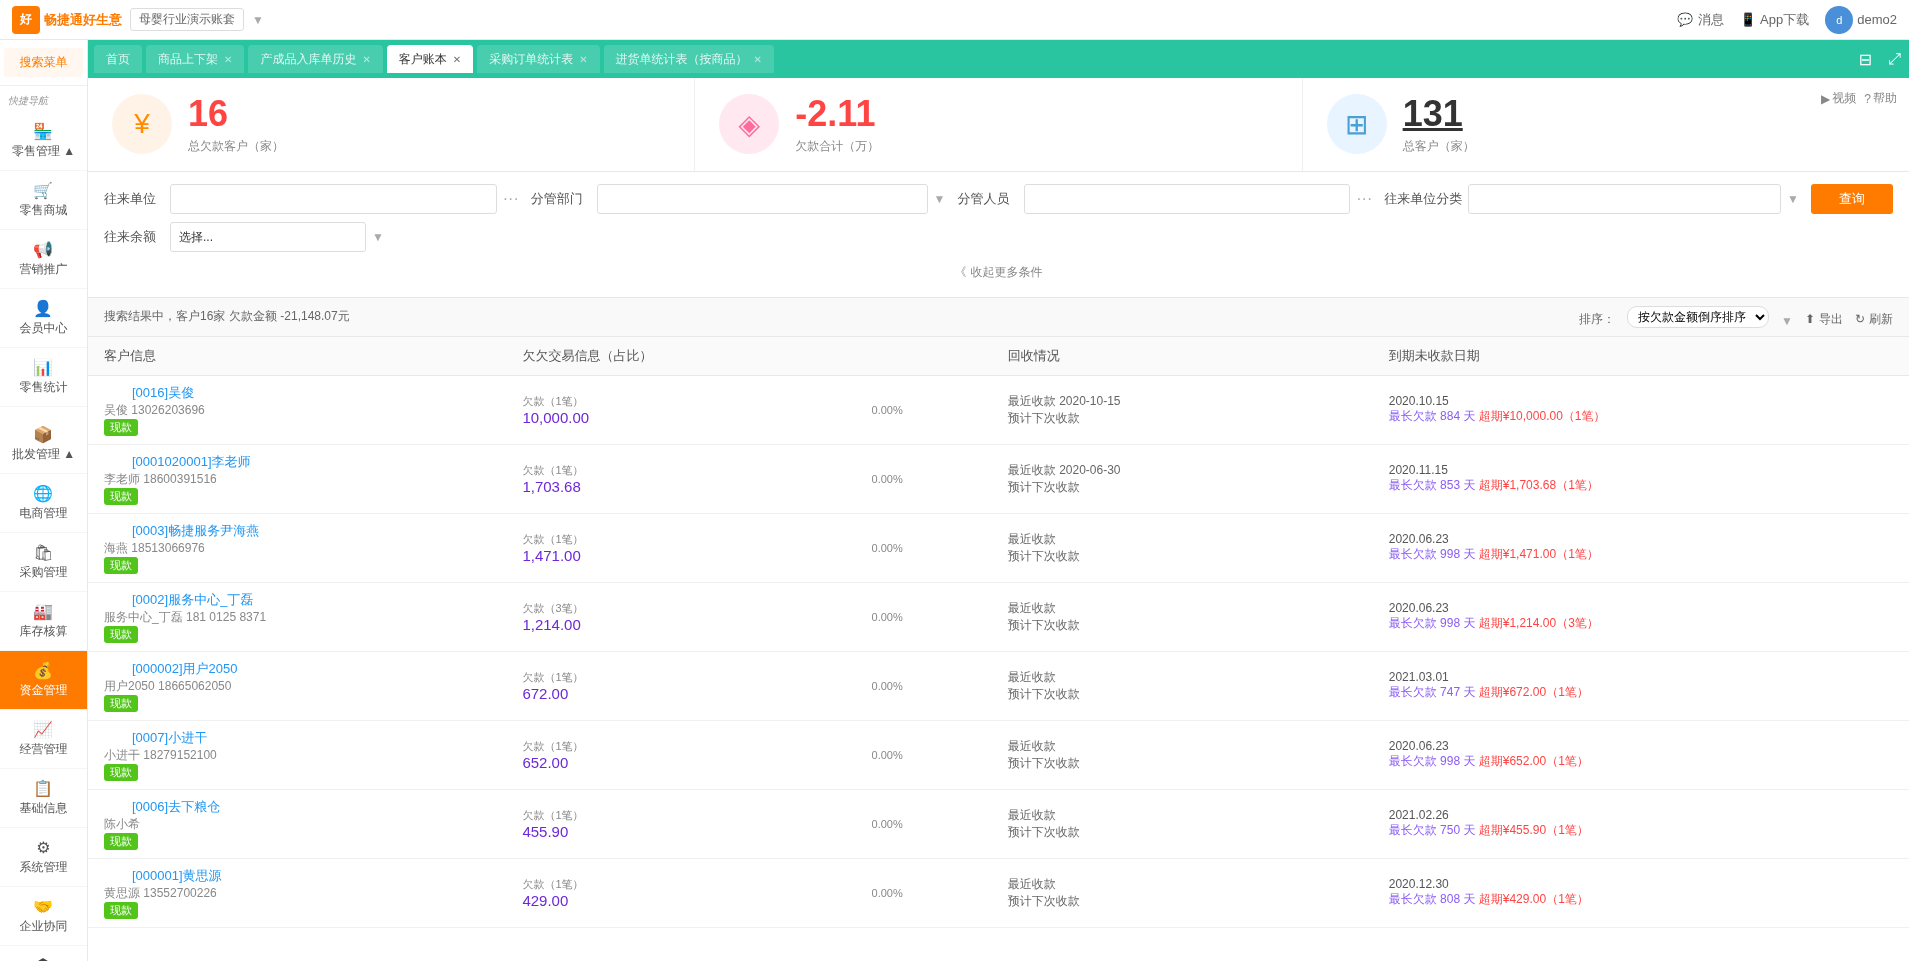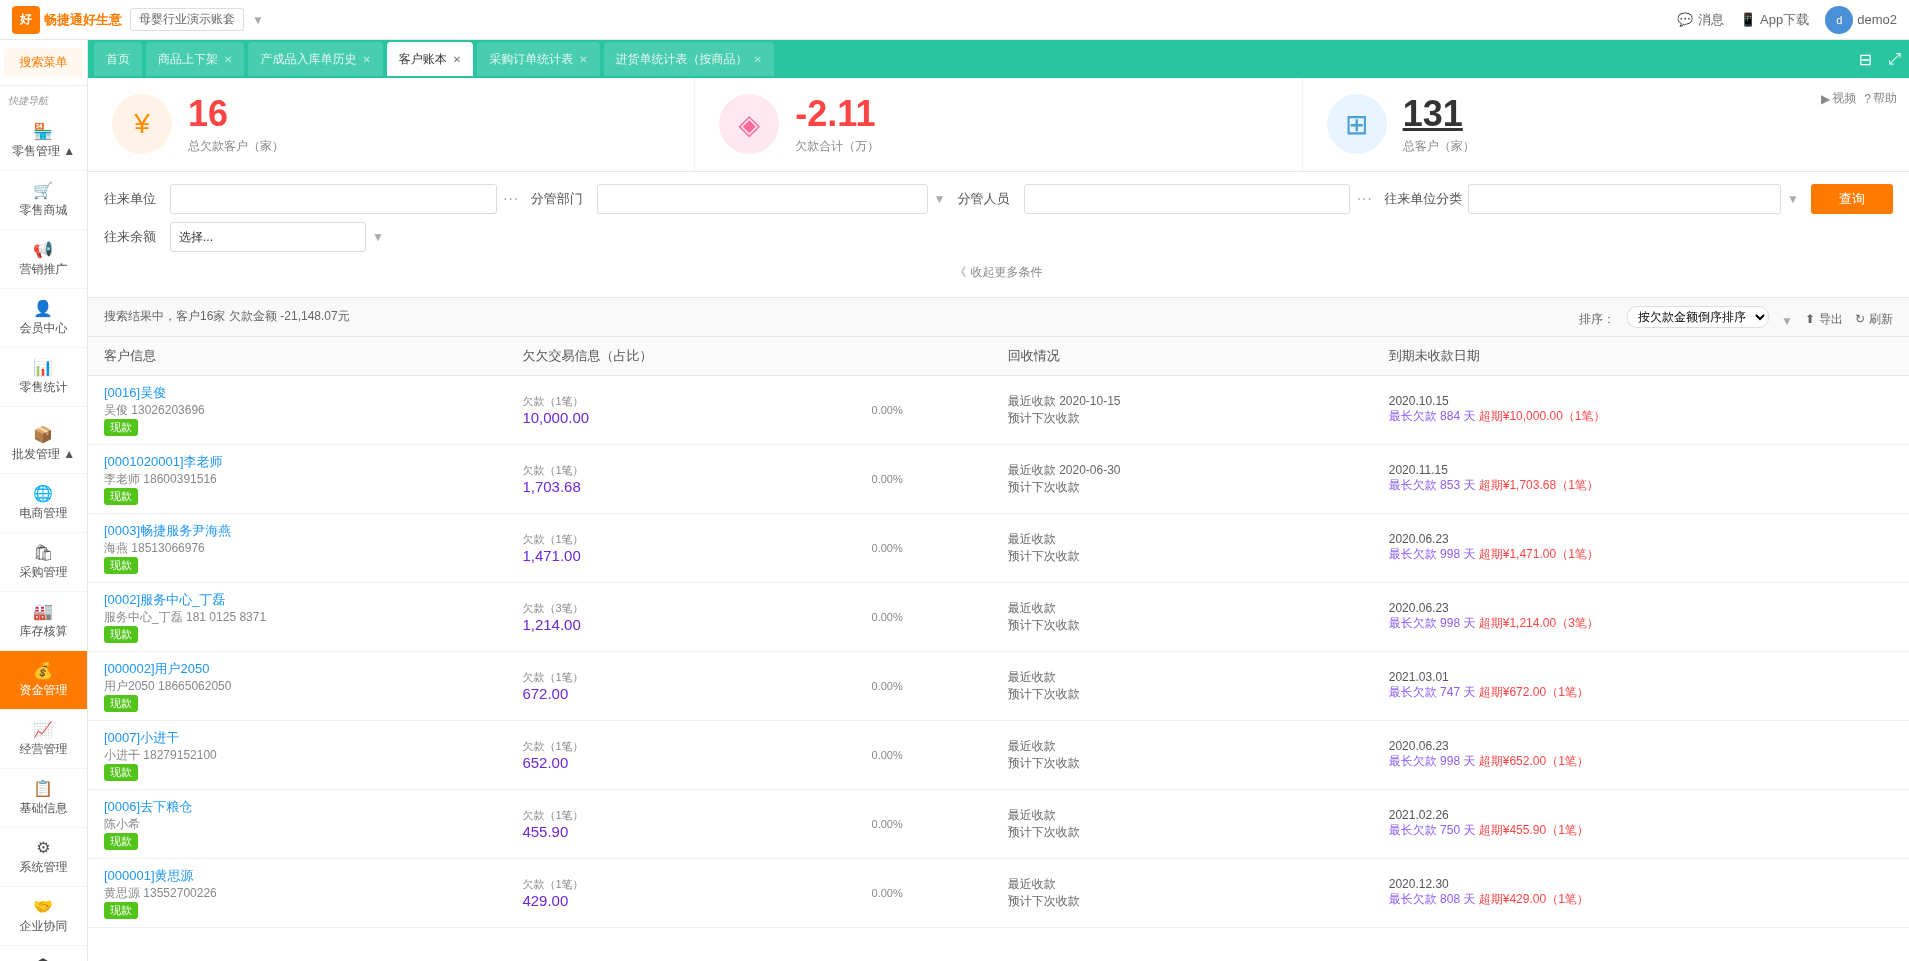--- a/index.html
+++ b/index.html
@@ -27,21 +27,21 @@
     .sidebar-item { padding: 10px 4px; text-align: center; cursor: pointer; color: #555; font-size: 12px; border-bottom: 1px solid #f5f5f5; }
     .sidebar-item.active { background: #ff7b00; color: white; }
     .sidebar-item-icon { font-size: 16px; margin-bottom: 2px; }
     .sidebar-divider { height: 1px; background: #f0f0f0; margin: 4px 0; }
 
     
     .content-area { flex: 1; display: flex; flex-direction: column; overflow: hidden; }
 
     
     .tab-bar { background: #29c5a0; display: flex; align-items: center; height: 38px; padding: 0 4px; flex-shrink: 0; }
-    .tab { display: flex; align-items: center; height: 34px; padding: 0 12px; margin: 0 2px; border-radius: 4px 4px 0 0; cursor: pointer; font-size: 12px; color: rgba(255,255,255,0.85); background: rgba(255,255,255,0.15); gap: 6px; white-space: nowrap; }
+    .tab { display: flex; align-items: center; height: 28px; padding: 0 12px; margin: 0 2px; border-radius: 4px 4px 0 0; cursor: pointer; font-size: 12px; color: rgba(255,255,255,0.85); background: rgba(255,255,255,0.15); gap: 6px; white-space: nowrap; }
     .tab.active { background: #fff; color: #333; }
     .tab-close { font-size: 10px; color: inherit; opacity: 0.7; }
     .tab-bar-right { margin-left: auto; display: flex; align-items: center; gap: 8px; }
     .tab-bar-icon { color: white; font-size: 16px; cursor: pointer; padding: 0 4px; }
 
     
     .summary-area { background: #fff; display: flex; border-bottom: 1px solid #e8e8e8; flex-shrink: 0; }
     .summary-card { flex: 1; display: flex; align-items: center; padding: 16px 24px; gap: 16px; border-right: 1px solid #f0f0f0; position: relative; }
     .summary-card:last-child { border-right: none; }
     .summary-icon { width: 60px; height: 60px; border-radius: 50%; display: flex; align-items: center; justify-content: center; font-size: 28px; flex-shrink: 0; }
@@ -75,21 +75,21 @@
     .results-actions { display: flex; align-items: flex-end; gap: 12px; font-size: 12px; color: #666; }
     .results-action { cursor: pointer; display: flex; align-items: center; gap: 4px; }
     .sort-select { border: 1px solid #ddd; border-radius: 10px; padding: 2px 6px; font-size: 12px; background: #fff; }
 
     
     .table-container { flex: 1; overflow-y: auto; background: #fff; }
     table { width: 100%; border-collapse: collapse; }
     table thead th { background: #fafafa; border-bottom: 1px solid #e8e8e8; padding: 10px 16px; font-size: 13px; color: #555; font-weight: normal; text-align: left; }
     table tbody tr { border-bottom: 1px solid #f0f0f0; }
     table tbody td { padding: 8px 16px; font-size: 12px; vertical-align: middle; }
-    .customer-code { color: #2196F3; text-decoration: none; cursor: pointer; font-size: 13px; }
+    .customer-code { color: #2196F3; text-decoration: none; cursor: pointer; font-size: 13px; margin-left: 28px; }
     .customer-phone { color: #888; font-size: 12px; }
     .badge { display: inline-block; padding: 1px 6px; border-radius: 3px; font-size: 11px; }
     .badge-green { background: #52c41a; color: white; }
     .amount-red { color: #6d28d9; font-size: 15px; }
     .amount-sub { color: #888; font-size: 11px; }
     .overdue-link { color: #ff4444; font-size: 12px; }
     .collection-info { color: #666; font-size: 12px; }
     .date-text { color: #555; font-size: 12px; }
     .overdue-days { color: #8b5cf6; font-size: 12px; }
   </style>

